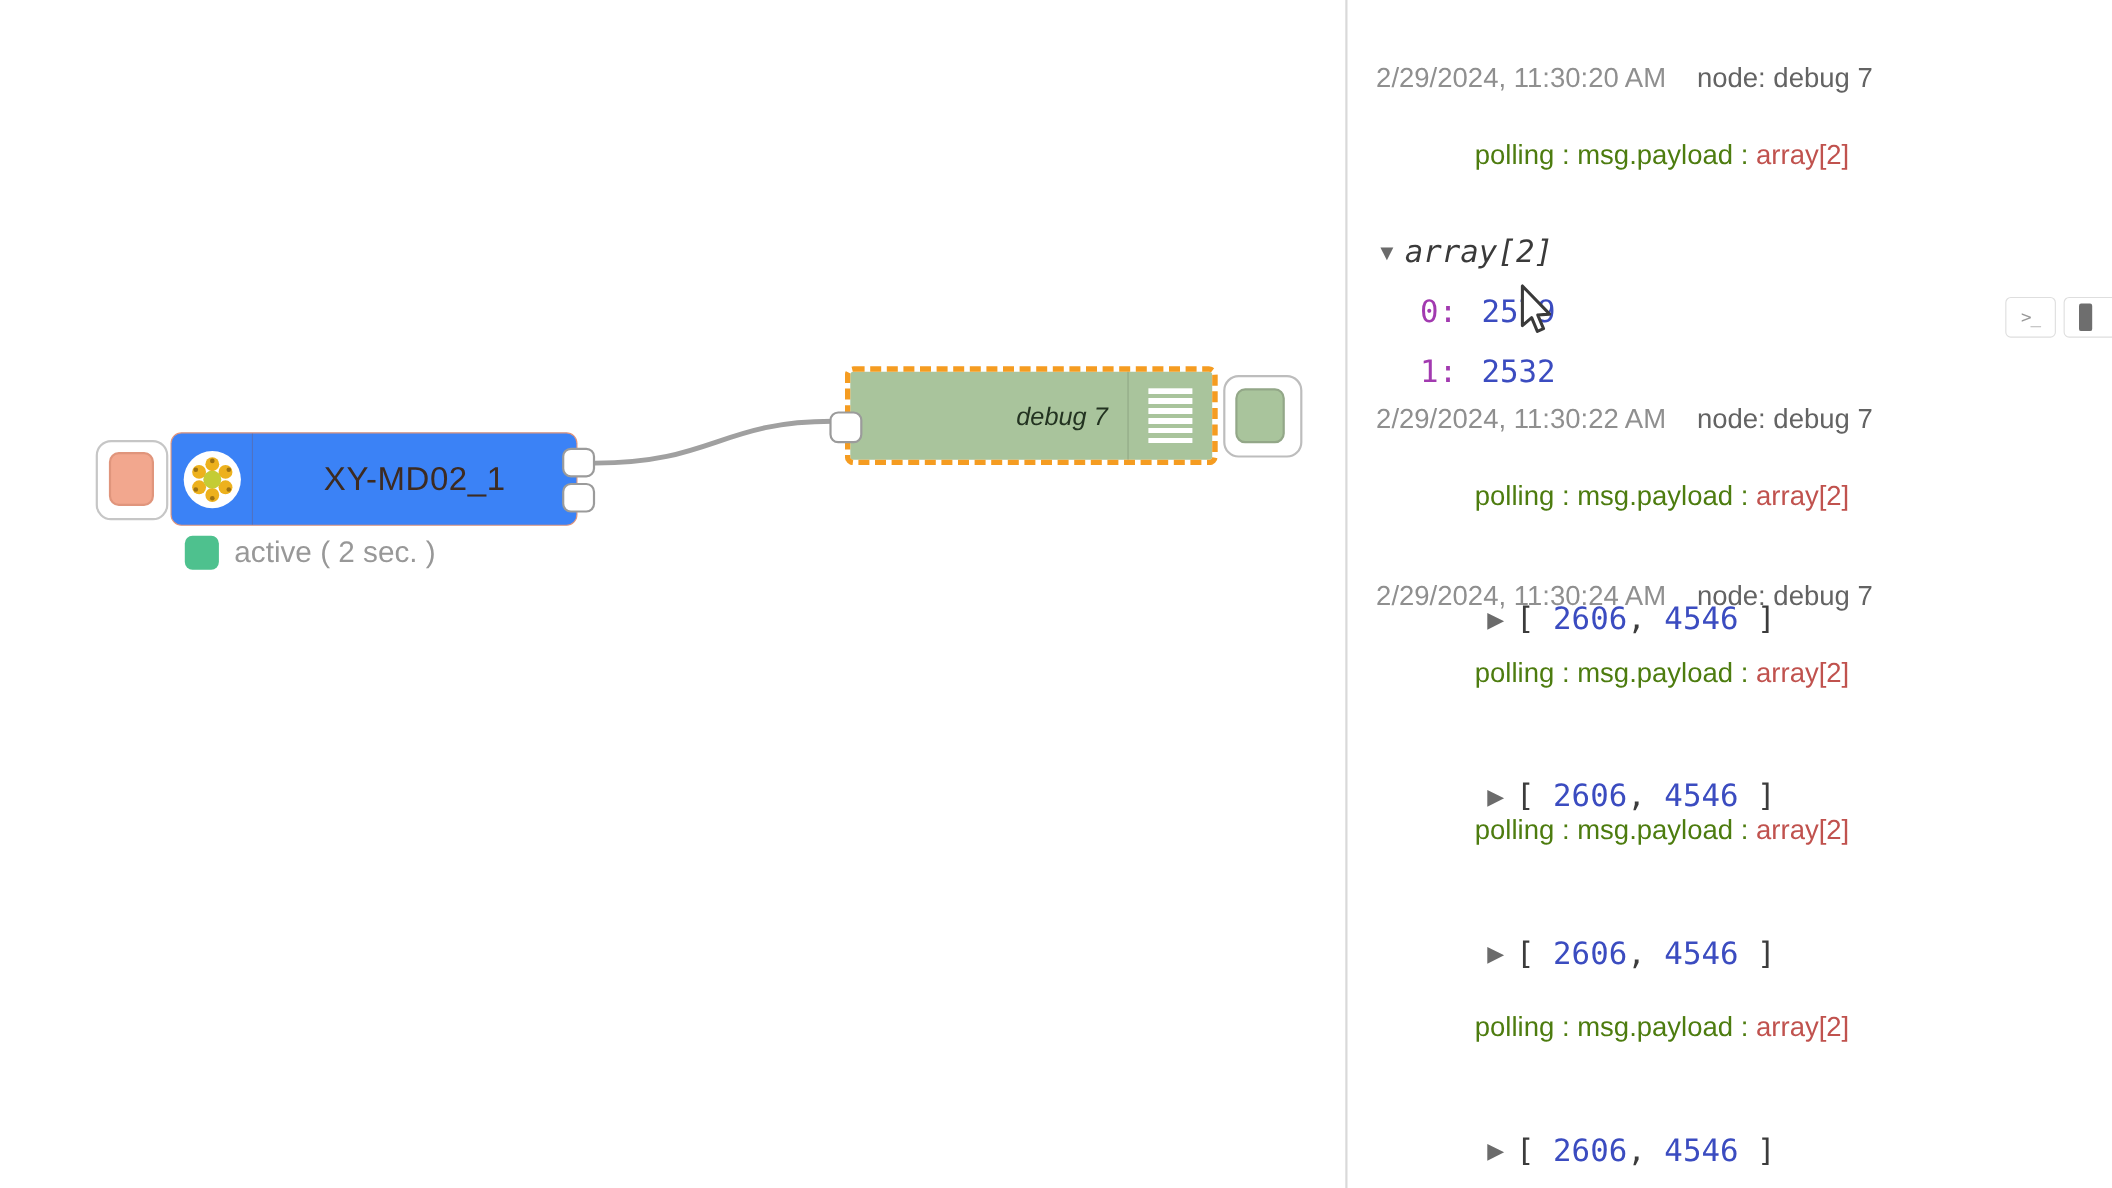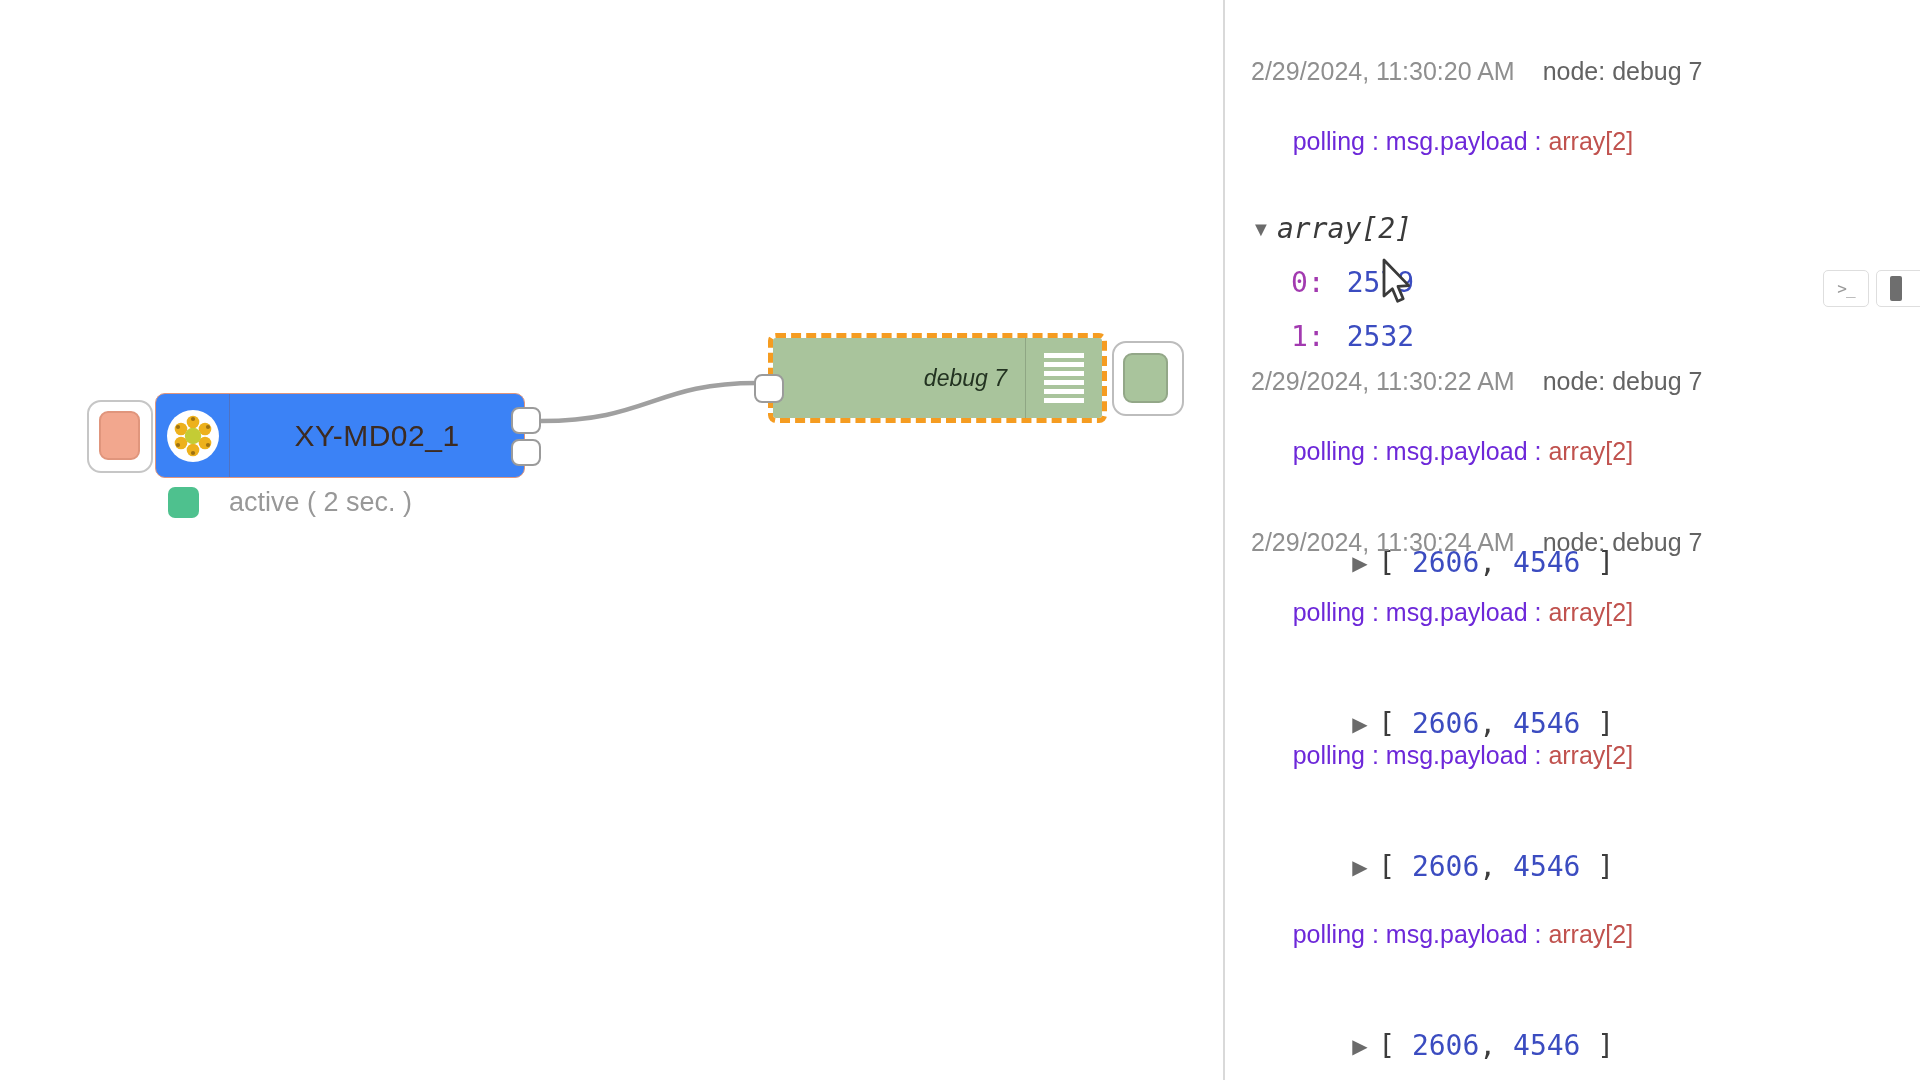--- a/index.html
+++ b/index.html
@@ -32,21 +32,21 @@
     display:flex;align-items:center;justify-content:center;
   }
   .xy-label{
     flex:1;display:flex;align-items:center;justify-content:center;
     font-size:30px;font-weight:500;color:#3d2b21;letter-spacing:0.5px;
   }
   .port{
     position:absolute;width:30px;height:27px;background:#fff;
     border:2.5px solid #9b9b9b;border-radius:8px;box-sizing:border-box;
   }
-  .status-row{left:168px;top:487px;display:flex;align-items:center;gap:16px;}
+  .status-row{left:168px;top:487px;display:flex;align-items:center;}
   .status-dot{width:31px;height:31px;border-radius:7px;background:#4ec18e;}
   .status-text{margin-left:14px;font-size:27px;color:#989898;white-space:pre;}
 
   .debug-node{
     left:768px;top:333px;width:339px;height:90px;box-sizing:border-box;
     background:#a9c49c;background-clip:padding-box;
     border:5px dashed #f59c21;border-radius:8px;
     display:flex;align-items:stretch;
   }
   .debug-label{
@@ -70,21 +70,21 @@
   }
 
   
   .v-divider{left:1223px;top:0;width:1.5px;height:1080px;background:#d9d9d9;}
 
   
   .msg{left:1251px;white-space:nowrap;}
   .m-head{font-size:25px;color:#8f8f8f;line-height:26px;}
   .m-source{color:#636363;margin-left:28px;}
   .m-meta{margin-top:18px;font-size:25px;line-height:26px;white-space:pre;}
-  .meta-pre{color:#6d28d9;}
+  .meta-pre{color:#4d7c0f;margin-left:48px;}
   .meta-type{color:#c0524e;}
   .mono{font-family:"DejaVu Sans Mono",monospace;}
   .m-payload{margin-top:28px;font-size:28px;line-height:30px;white-space:pre;color:#3c3c3c;}
   .caret{display:inline-block;width:26px;font-size:20px;color:#6b6b6b;font-family:"Liberation Sans",sans-serif;vertical-align:2px;}
   .num{color:#3b4cc0;}
   .m-arr{margin-top:34px;font-size:28px;line-height:30px;color:#3a3a3a;}
   .arr-label{font-style:italic;}
   .m-item{margin-top:24px;margin-left:40px;font-size:28px;line-height:30px;}
   .key{color:#a23ab0;margin-right:22px;}
 

